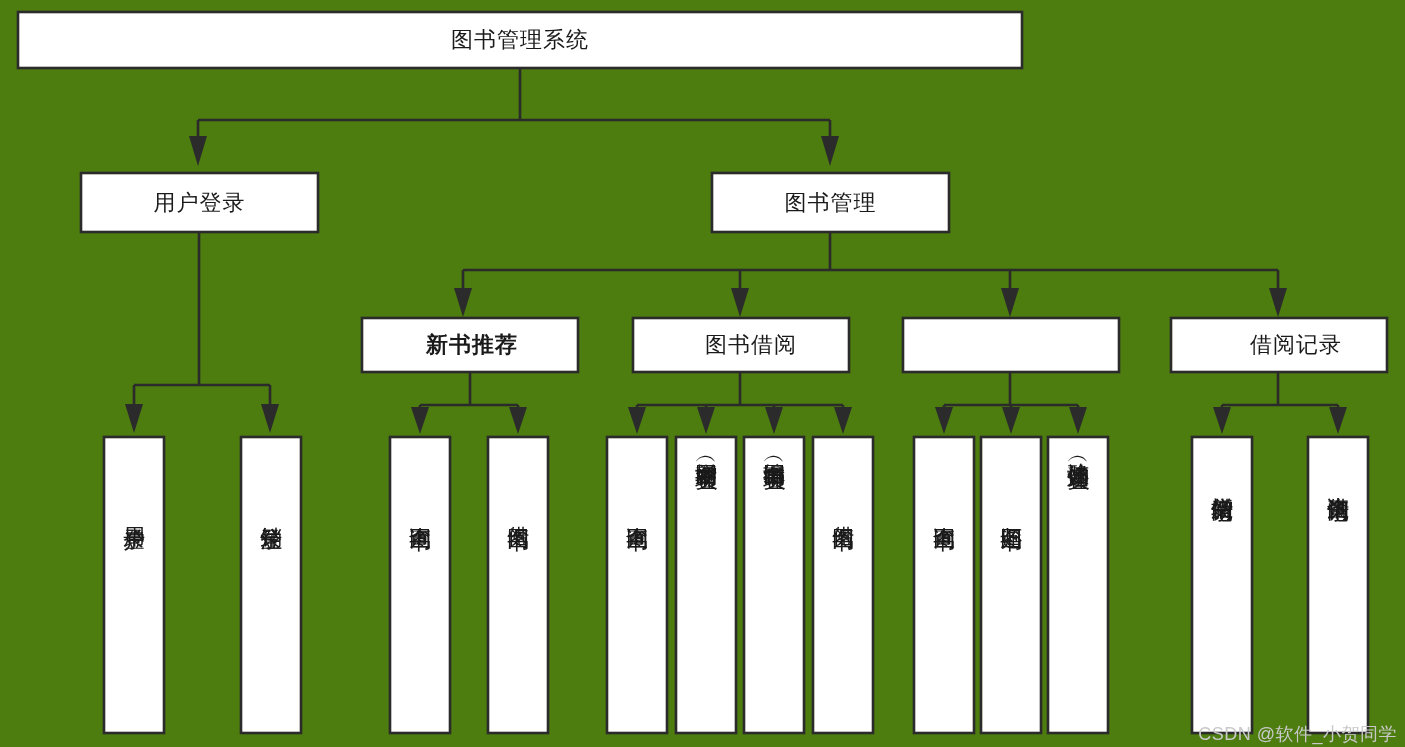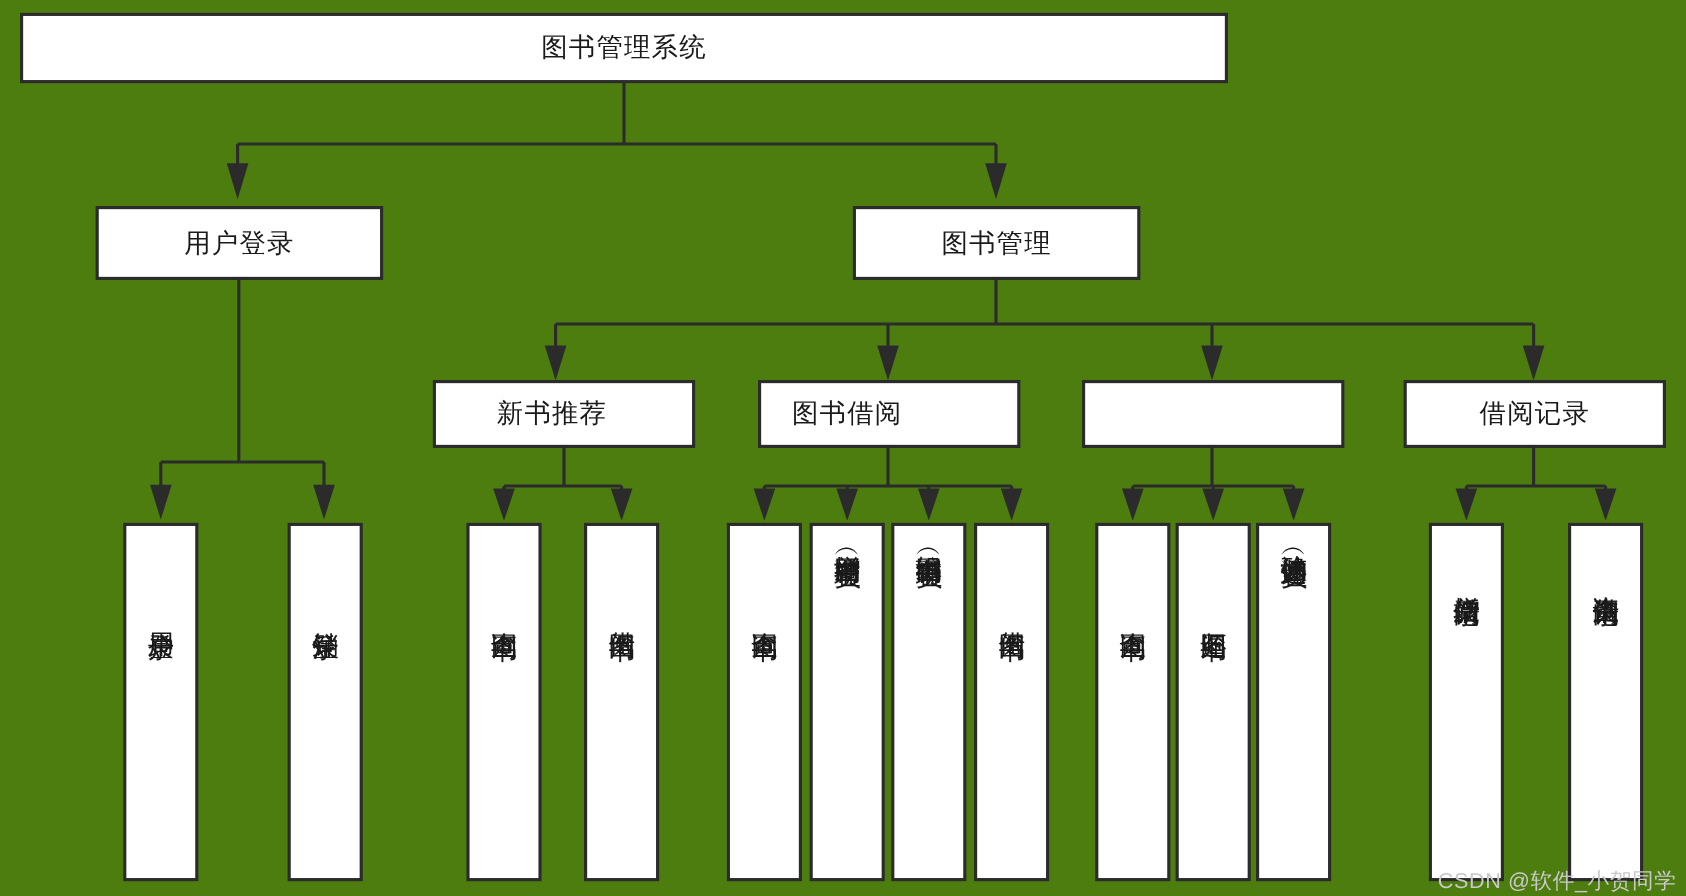--- a/index.html
+++ b/index.html
@@ -181,23 +181,23 @@
 
     <rect class="node-box" x="1192" y="437" width="60" height="296"></rect>
     <rect class="node-box" x="1308" y="437" width="60" height="296"></rect>
   </svg>
 
   <div class="hlabel-wrap" style="left:18px; top:12px; width:1004px; height:56px;">图书管理系统</div>
 
   <div class="hlabel-wrap" style="left:81px; top:173px; width:237px; height:59px;">用户登录</div>
   <div class="hlabel-wrap" style="left:712px; top:173px; width:237px; height:59px;">图书管理</div>
 
-  <div class="hlabel-wrap" style="left:350px; top:318px; width:220px; height:54px;">新书推荐</div>
-  <div class="hlabel-wrap" style="left:598px; top:318px; width:216px; height:54px;">图书借阅</div>
-  <div class="hlabel-wrap" style="left:1171px; top:318px; width:216px; height:54px;">借阅记录</div>
+  <div class="hlabel-wrap" style="left:362px; top:318px; width:220px; height:54px;font-weight:bold;">新书推荐</div>
+  <div class="hlabel-wrap" style="left:643px; top:318px; width:216px; height:54px;">图书借阅</div>
+  <div class="hlabel-wrap" style="left:1171px; top:318px; width:216px; height:54px;padding-left:17px;">借阅记录</div>
 
   <div class="vlabel-wrap" style="left:104px; top:437px; width:60px; height:296px;">
     <span class="vlabel-text" style="margin-top:72px;">用户登录</span>
   </div>
   <div class="vlabel-wrap" style="left:241px; top:437px; width:60px; height:296px;">
     <span class="vlabel-text" style="margin-top:72px;">注销登录</span>
   </div>
 
   <div class="vlabel-wrap" style="left:390px; top:437px; width:60px; height:296px;">
     <span class="vlabel-text" style="margin-top:72px;">查询图书</span>

